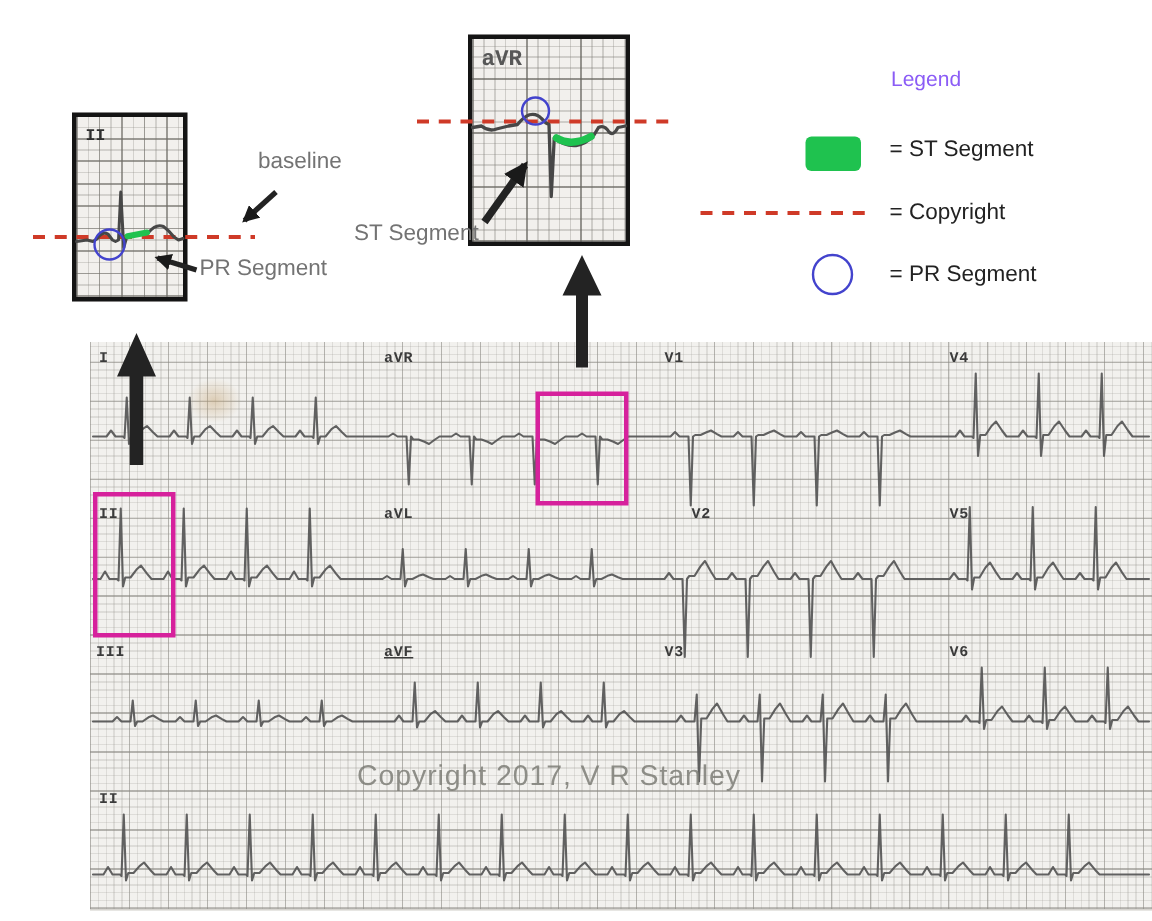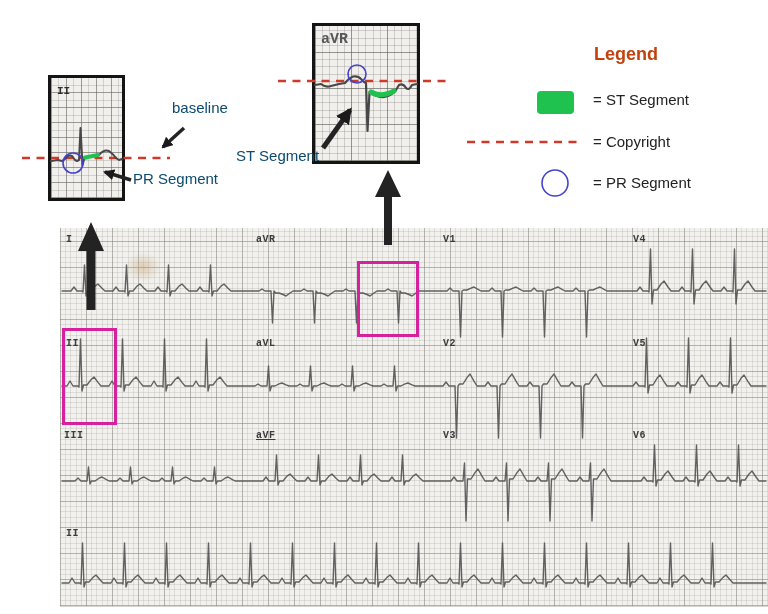--- a/index.html
+++ b/index.html
@@ -45,22 +45,22 @@
   #anno-svg{z-index:6;}
   .ecg-trace{stroke:var(--trace-gray);fill:none;stroke-width:1.4;stroke-linejoin:round;stroke-linecap:round;opacity:.92;}
   .dash-line{stroke:var(--baseline-red);stroke-width:2.6;stroke-dasharray:8 6.5;fill:none;}
   .pr-circle{stroke:var(--pr-blue);fill:none;stroke-width:1.6;}
   .st-seg{stroke:var(--st-green);fill:none;stroke-linecap:round;}
   .inset-trace{stroke:#474747;fill:none;stroke-linejoin:round;stroke-linecap:round;}
   .anno-arrow{stroke:var(--arrow-black);fill:none;stroke-linecap:butt;}
   .big-arrow{fill:var(--arrow-black);}
 
   
-  .anno-text{position:absolute;font-size:15px;color:#0c4a6e;z-index:8;white-space:nowrap;}
-  .legend-title{position:absolute;left:594px;top:44px;font-size:18px;font-weight:bold;color:#c2410c;z-index:8;}
+  .anno-text{position:absolute;font-size:15px;color:#737373;z-index:8;white-space:nowrap;}
+  .legend-title{position:absolute;left:594px;top:44px;font-size:14px;font-weight:normal;color:#8b5cf6;z-index:8;}
   .legend-label{position:absolute;left:593px;font-size:15px;color:#222;z-index:8;white-space:nowrap;}
   .legend-swatch{position:absolute;left:537px;top:91px;width:37px;height:23px;border-radius:4px;
     background:var(--st-green);z-index:8;}
   .lead-label{position:absolute;font-family:"Liberation Mono","DejaVu Sans Mono",monospace;
     font-weight:bold;font-size:10px;color:#3b3b3b;letter-spacing:.5px;z-index:7;white-space:nowrap;}
   .inset-label{position:absolute;font-family:"Liberation Mono","DejaVu Sans Mono",monospace;
     font-weight:bold;z-index:8;white-space:nowrap;}
   #inset-lead2-label{left:57px;top:85px;font-size:11px;color:#2e2e2e;}
   #inset-avr-label{left:321px;top:31px;font-size:15px;color:#575757;}
   .watermark{position:absolute;left:238px;top:507px;font-size:19px;letter-spacing:.6px;
@@ -133,21 +133,22 @@
   <span class="legend-label" style="top:91px;">= ST Segment</span>
   <span class="legend-label" style="top:133px;">= Copyright</span>
   <span class="legend-label" style="top:174px;">= PR Segment</span>
 
   <span class="lead-label" style="left:66px;top:234px;">I</span>
   <span class="lead-label" style="left:256px;top:234px;">aVR</span>
   <span class="lead-label" style="left:443px;top:234px;text-align:right;">V1</span>
   <span class="lead-label" style="left:633px;top:234px;">V4</span>
   <span class="lead-label" style="left:66px;top:338px;">II</span>
   <span class="lead-label" style="left:256px;top:338px;">aVL</span>
-  <span class="lead-label" style="left:443px;top:338px;text-align:center;">V2</span>
+  <span class="lead-label" style="left:461px;top:338px;text-align:center;">V2</span>
   <span class="lead-label" style="left:633px;top:338px;">V5</span>
   <span class="lead-label" style="left:64px;top:430px;">III</span>
   <span class="lead-label" style="left:256px;top:430px;text-decoration:underline;">aVF</span>
   <span class="lead-label" style="left:443px;top:430px;">V3</span>
   <span class="lead-label" style="left:633px;top:430px;">V6</span>
   <span class="lead-label" style="left:66px;top:528px;">II</span>
 
+  <span class="watermark">Copyright 2017, V R Stanley</span>
 </div>
 
 </body></html>

